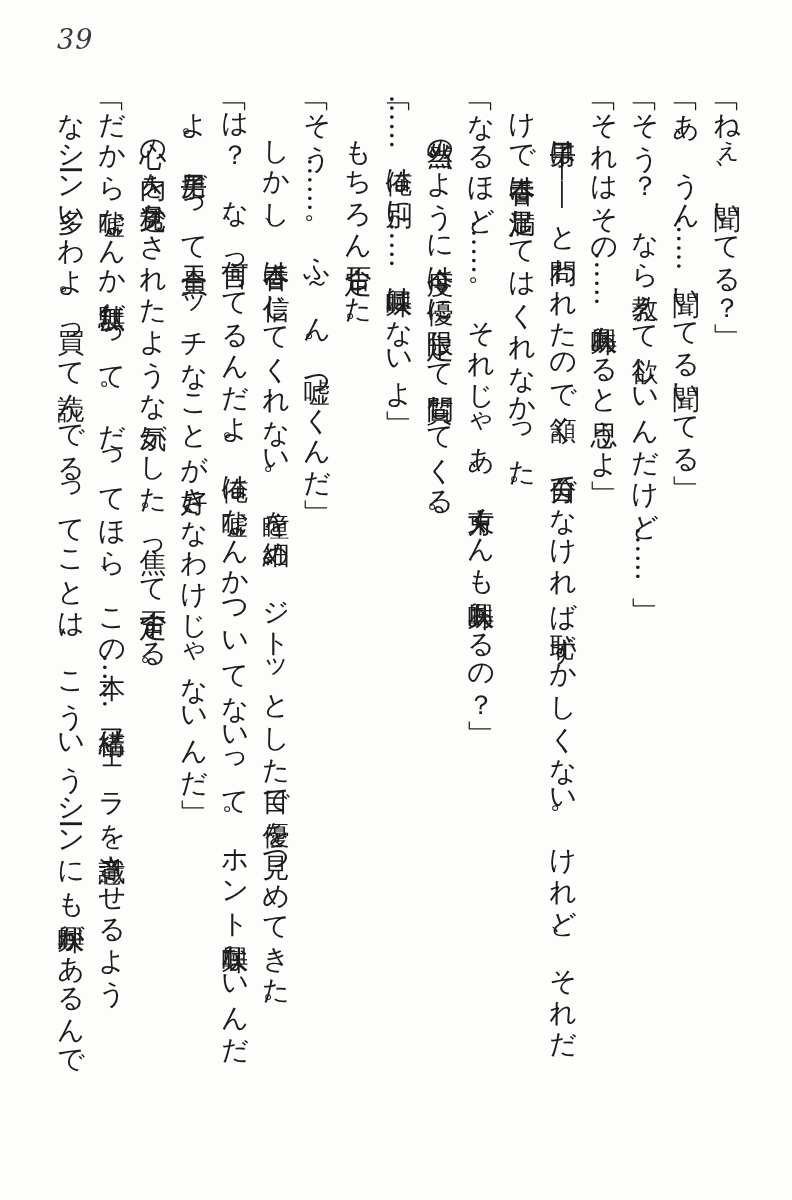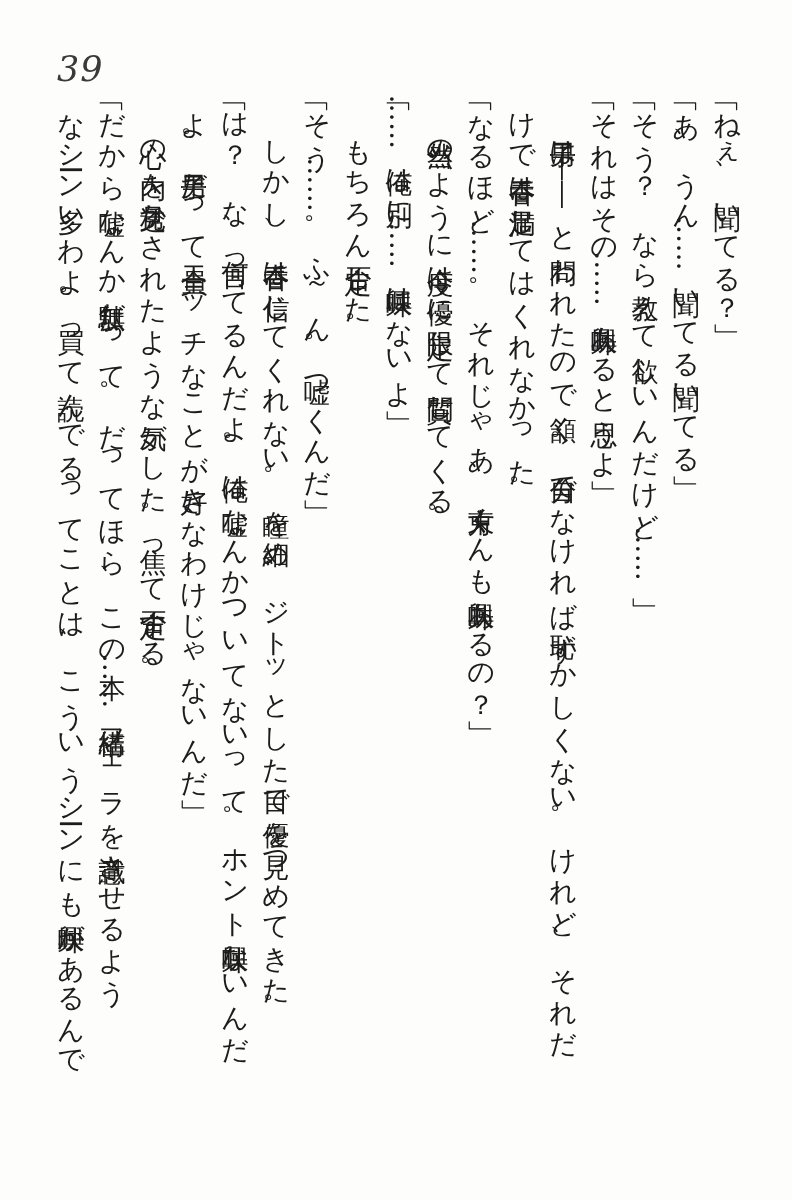--- a/index.html
+++ b/index.html
@@ -18,25 +18,24 @@
     position: relative;
     width: 792px;
     height: 1200px;
     background: var(--background);
     font-family: "DejaVu Serif", "Liberation Serif", serif;
   }
   .page-number {
     position: absolute;
     top: 24px;
     left: 57px;
-    font-size: 35px;
+    font-size: 27px;
     font-style: italic;
     color: var(--page-number);
     letter-spacing: 1px;
-    margin-top: 25px;
   }
   .text-block {
     position: absolute;
     top: 94px;
     right: 44px;
     height: 1042px;
     writing-mode: vertical-rl;
     text-orientation: mixed;
     font-size: 27px;
     line-height: 41px;

